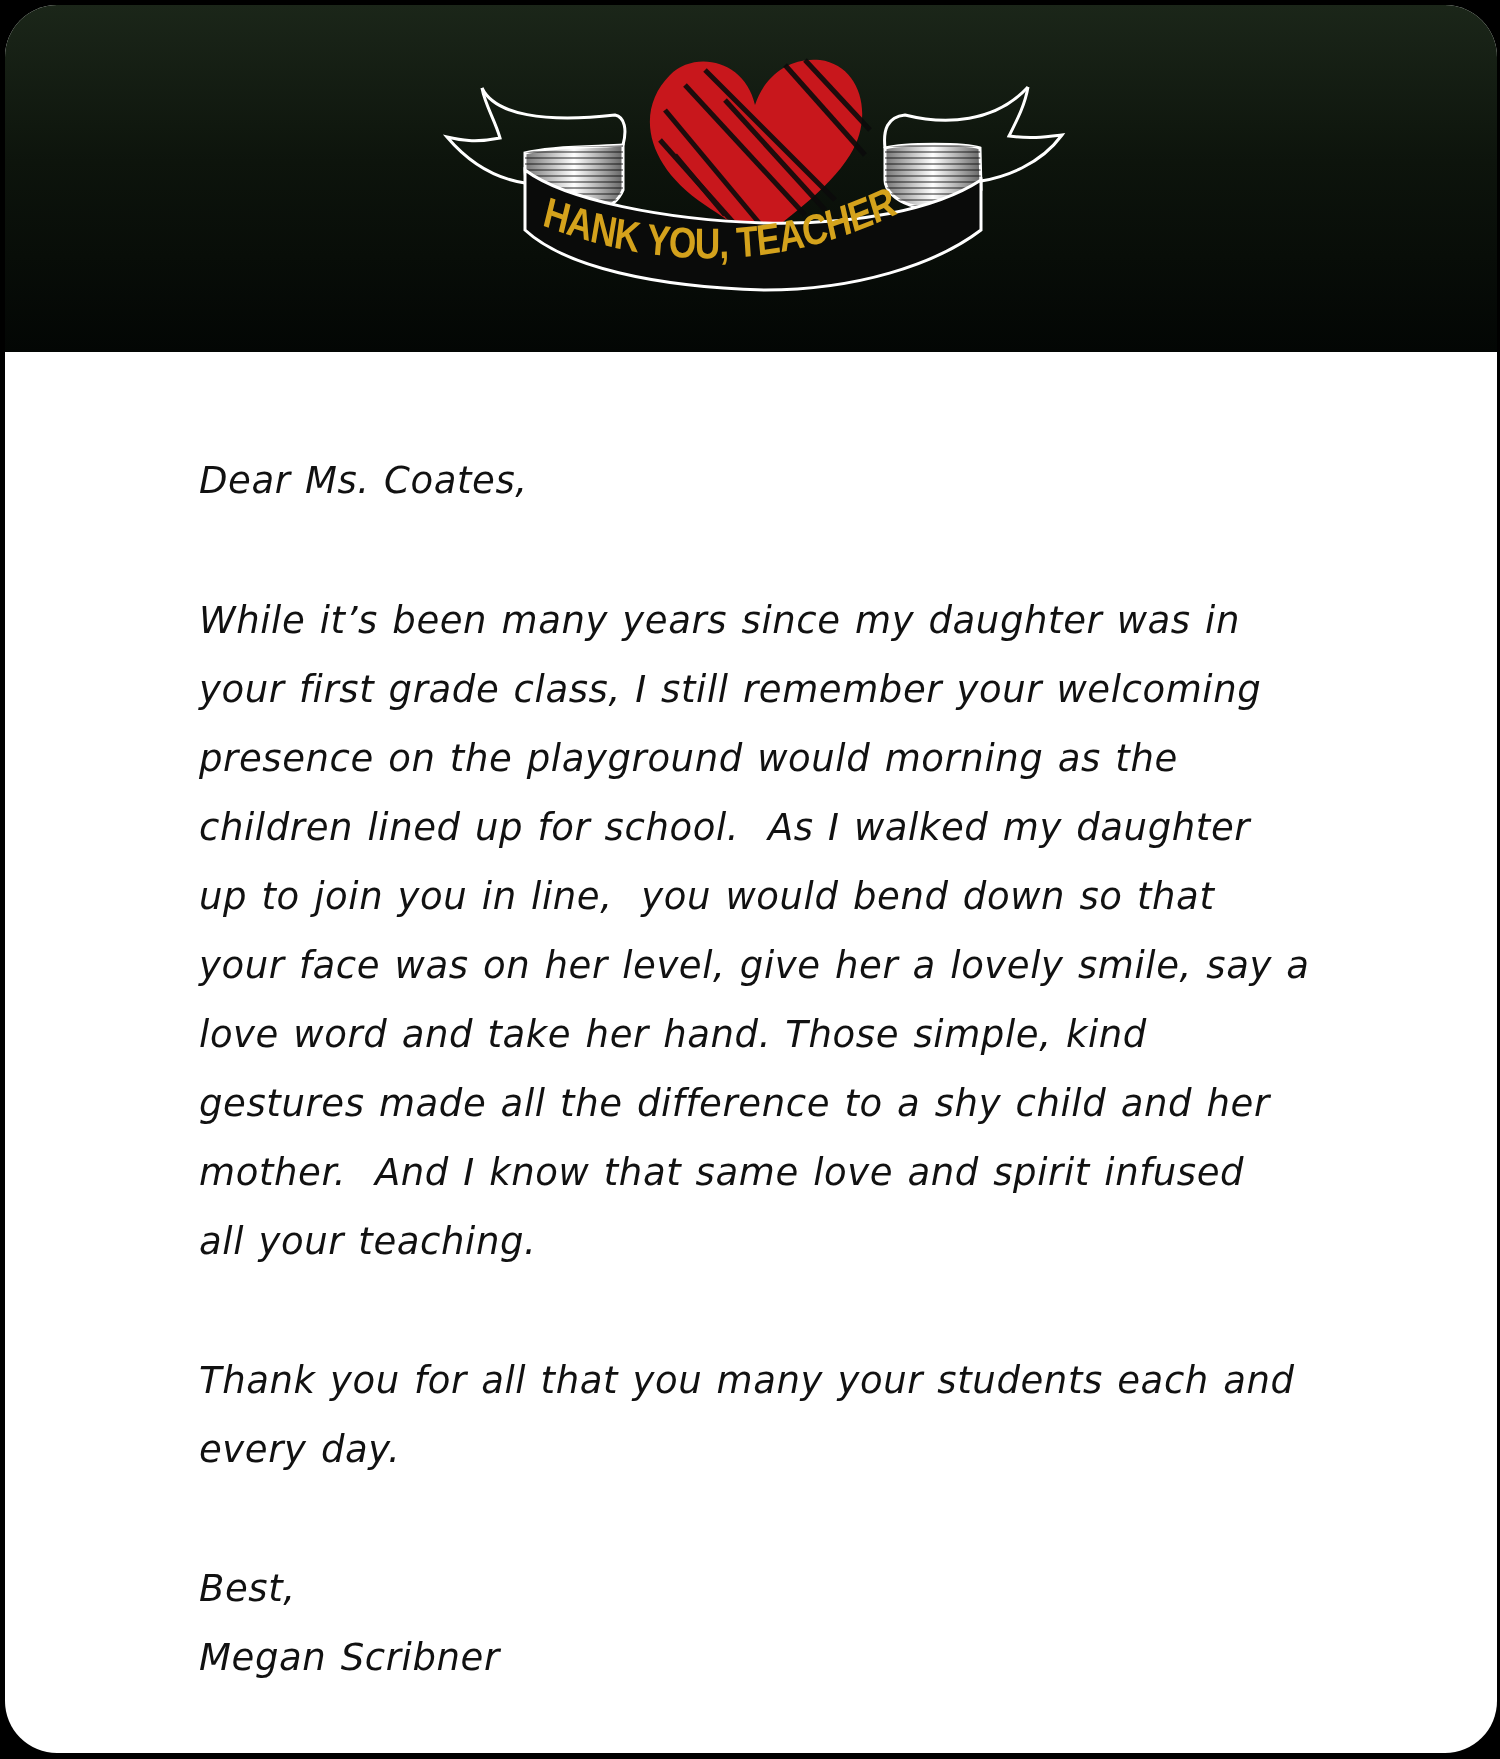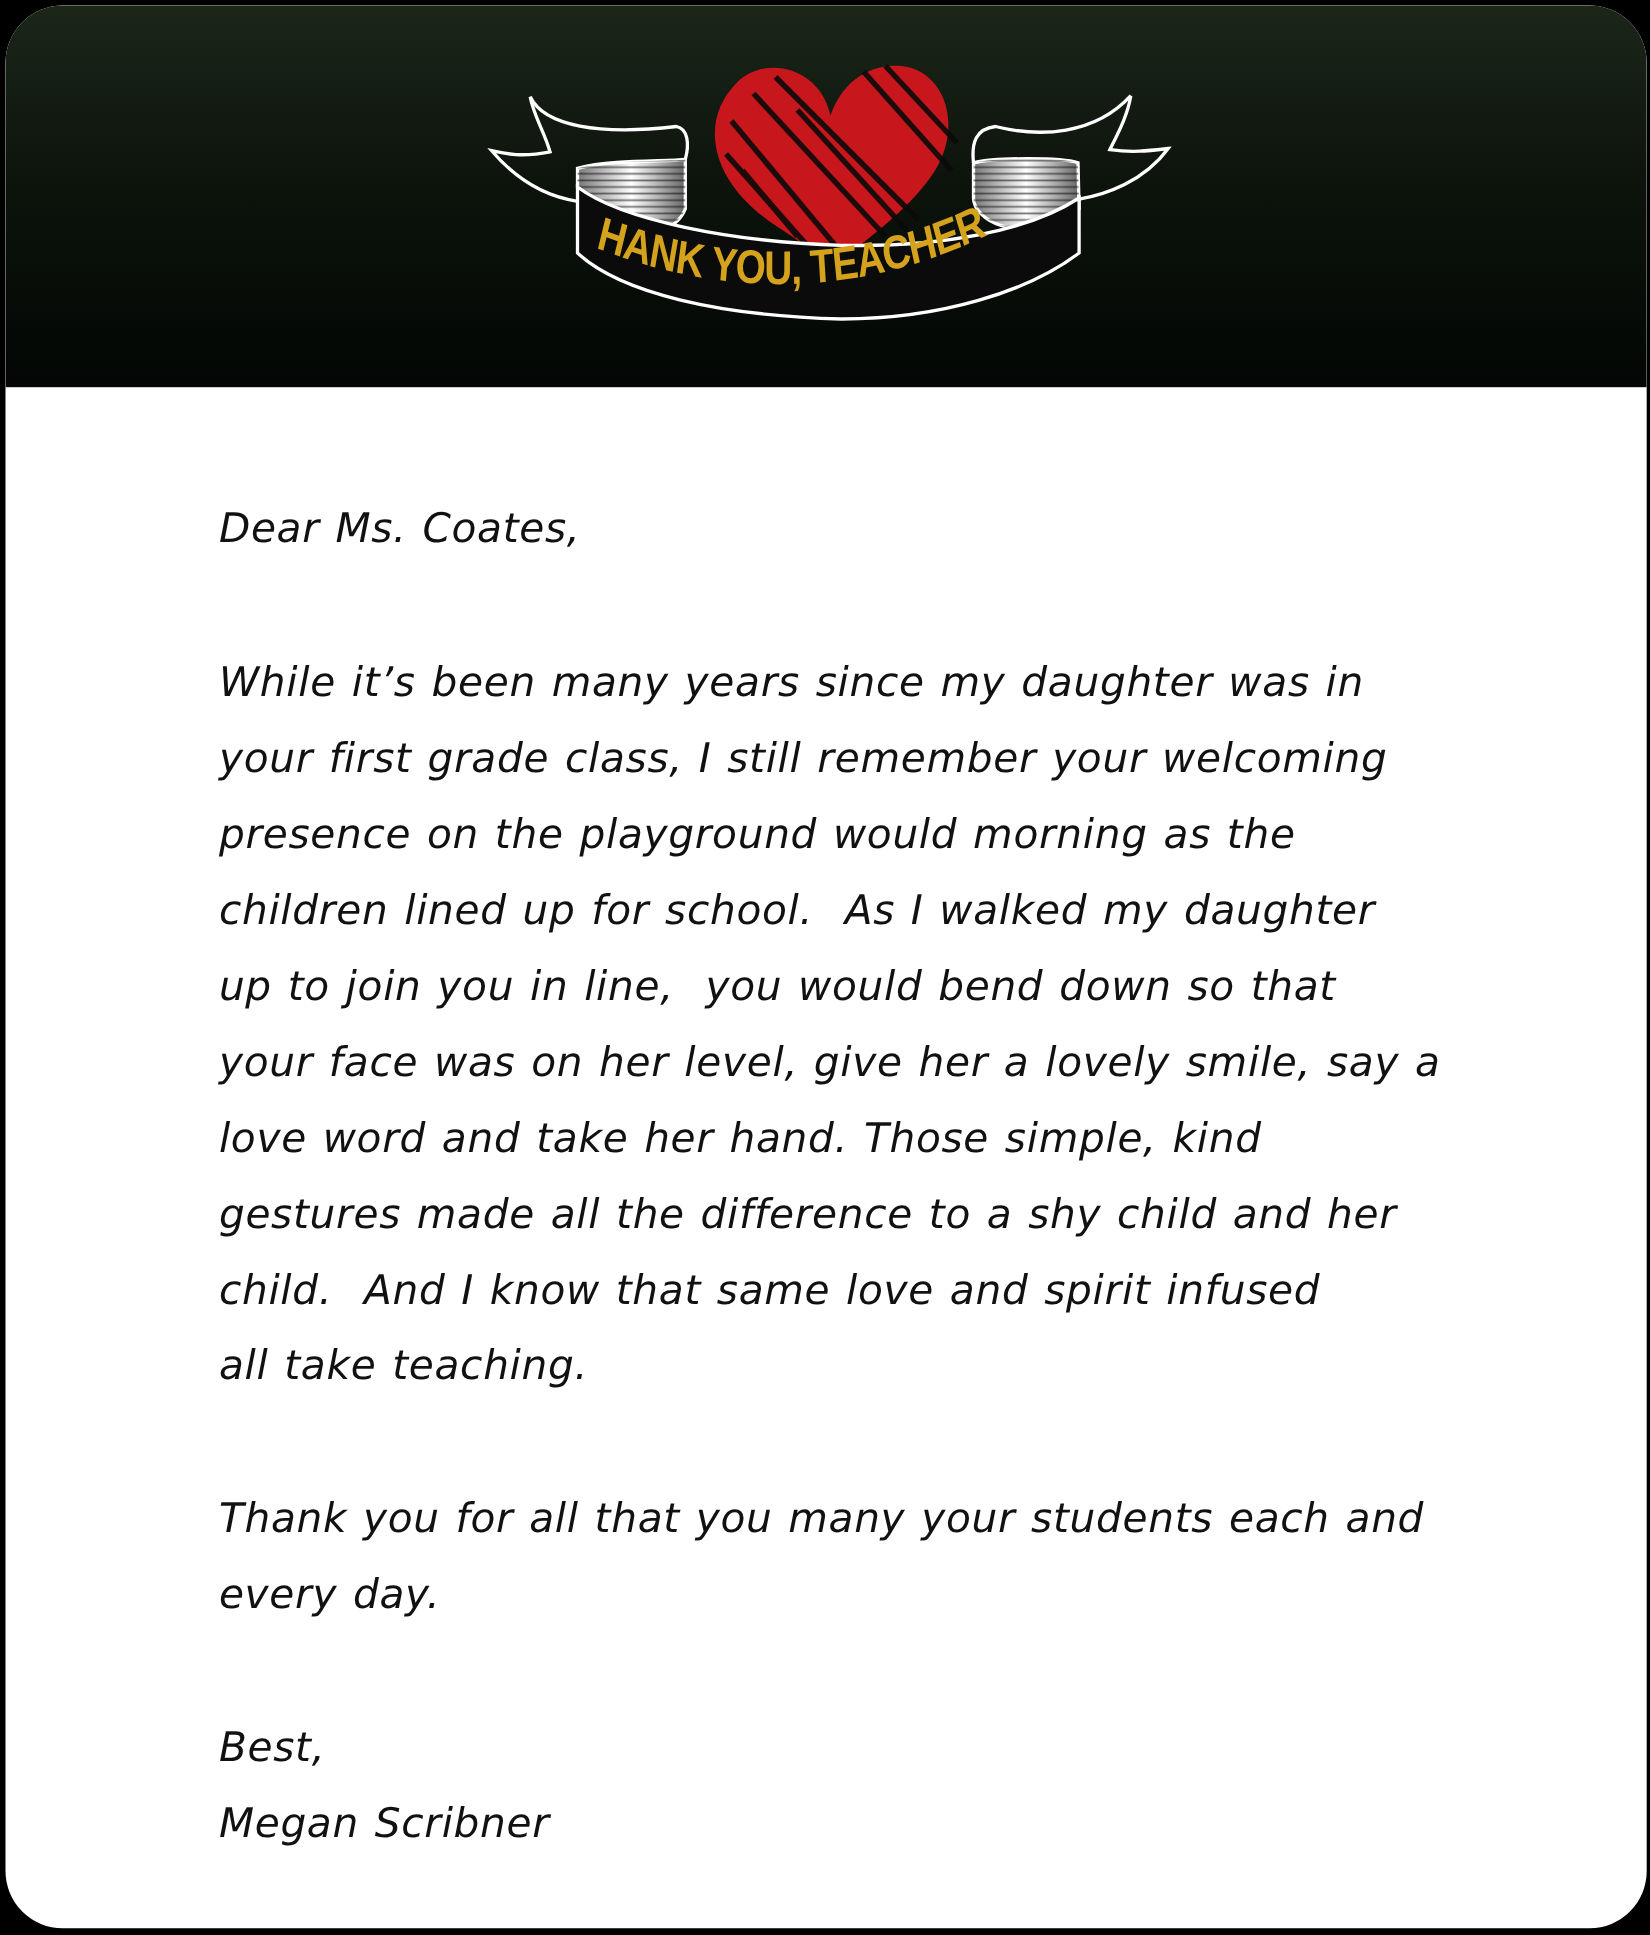--- a/index.html
+++ b/index.html
@@ -128,22 +128,22 @@
 
     <div>
       <div class="line" style="top:593px">While it’s been many years since my daughter was in</div>
       <div class="line" style="top:662px">your first grade class, I still remember your welcoming</div>
       <div class="line" style="top:731px">presence on the playground would morning as the</div>
       <div class="line" style="top:800px">children lined up for school.  As I walked my daughter</div>
       <div class="line" style="top:869px">up to join you in line,  you would bend down so that</div>
       <div class="line" style="top:938px">your face was on her level, give her a lovely smile, say a</div>
       <div class="line" style="top:1007px">love word and take her hand. Those simple, kind</div>
       <div class="line" style="top:1076px">gestures made all the difference to a shy child and her</div>
-      <div class="line" style="top:1145px">child.  And I know that same love and spirit infused</div>
-      <div class="line" style="top:1214px">all take teaching.</div>
+      <div class="line" style="top:1145px">mother.  And I know that same love and spirit infused</div>
+      <div class="line" style="top:1214px">all your teaching.</div>
     </div>
 
     <div>
       <div class="line" style="top:1353px">Thank you for all that you many your students each and</div>
       <div class="line" style="top:1422px">every day.</div>
     </div>
 
     <div class="line" style="top:1561px">Best,</div>
     <div class="line" style="top:1630px">Megan Scribner</div>
   </div>

